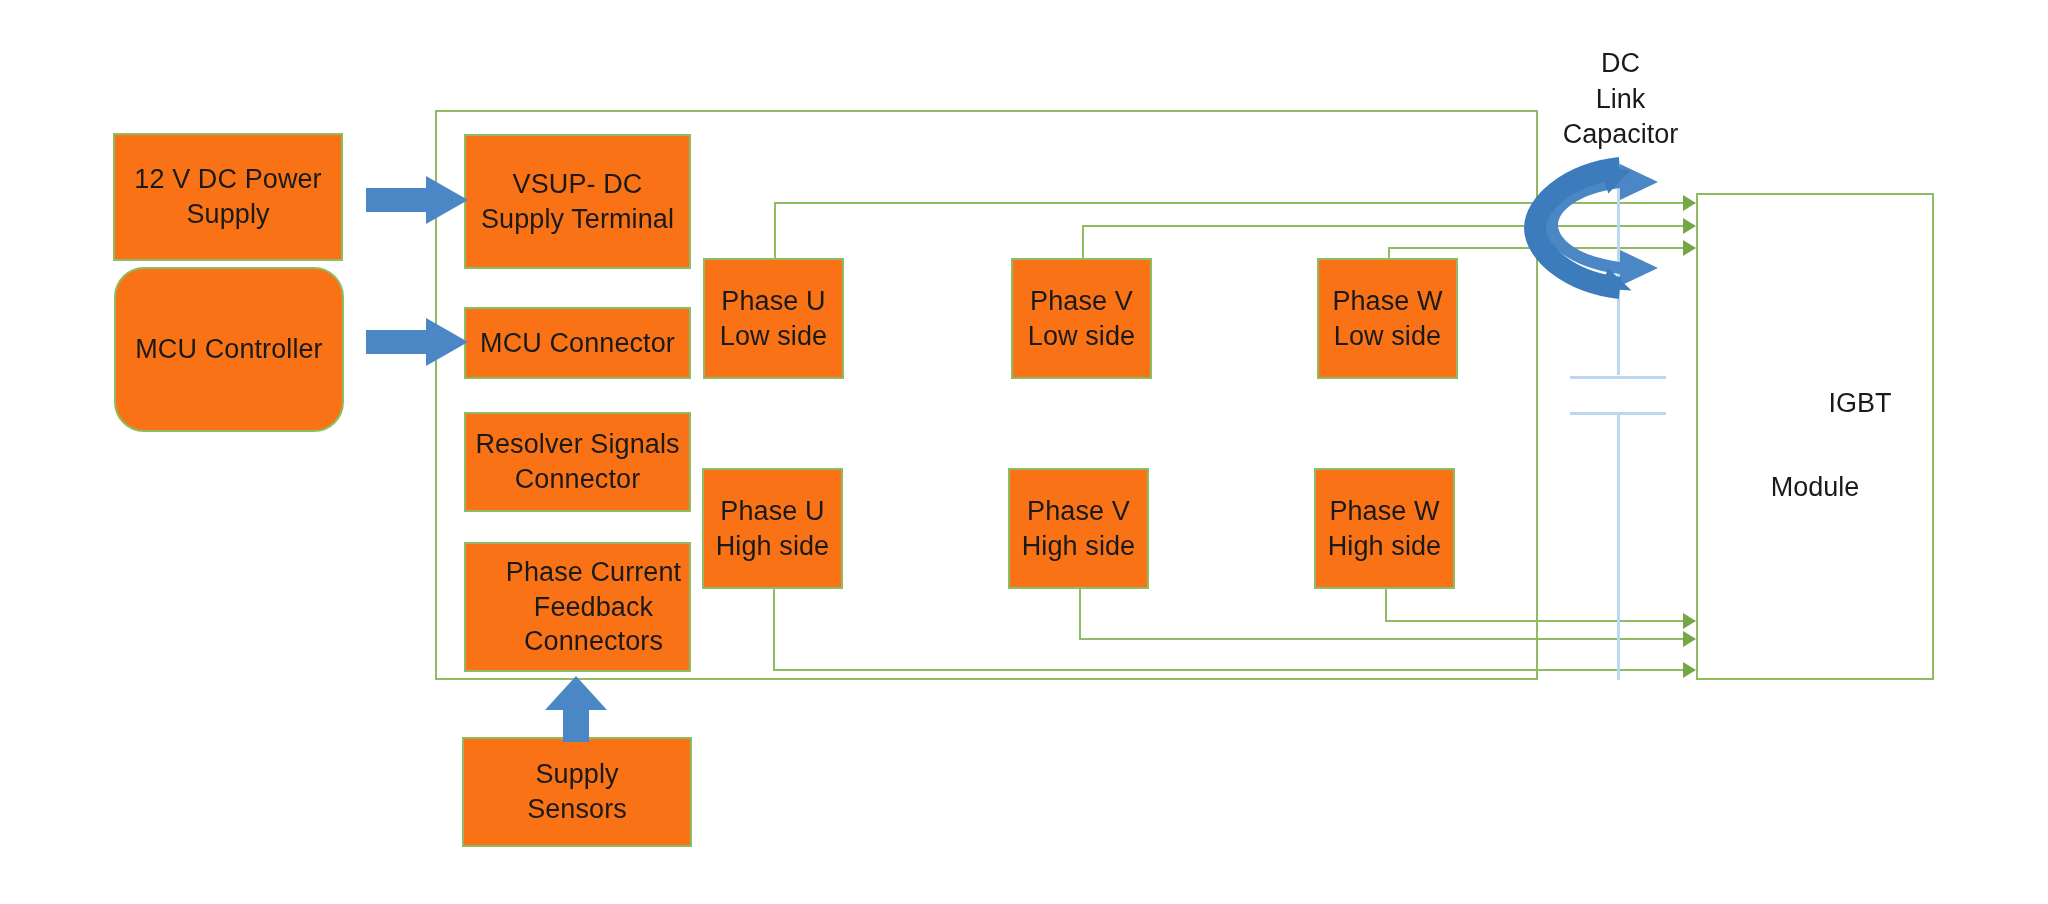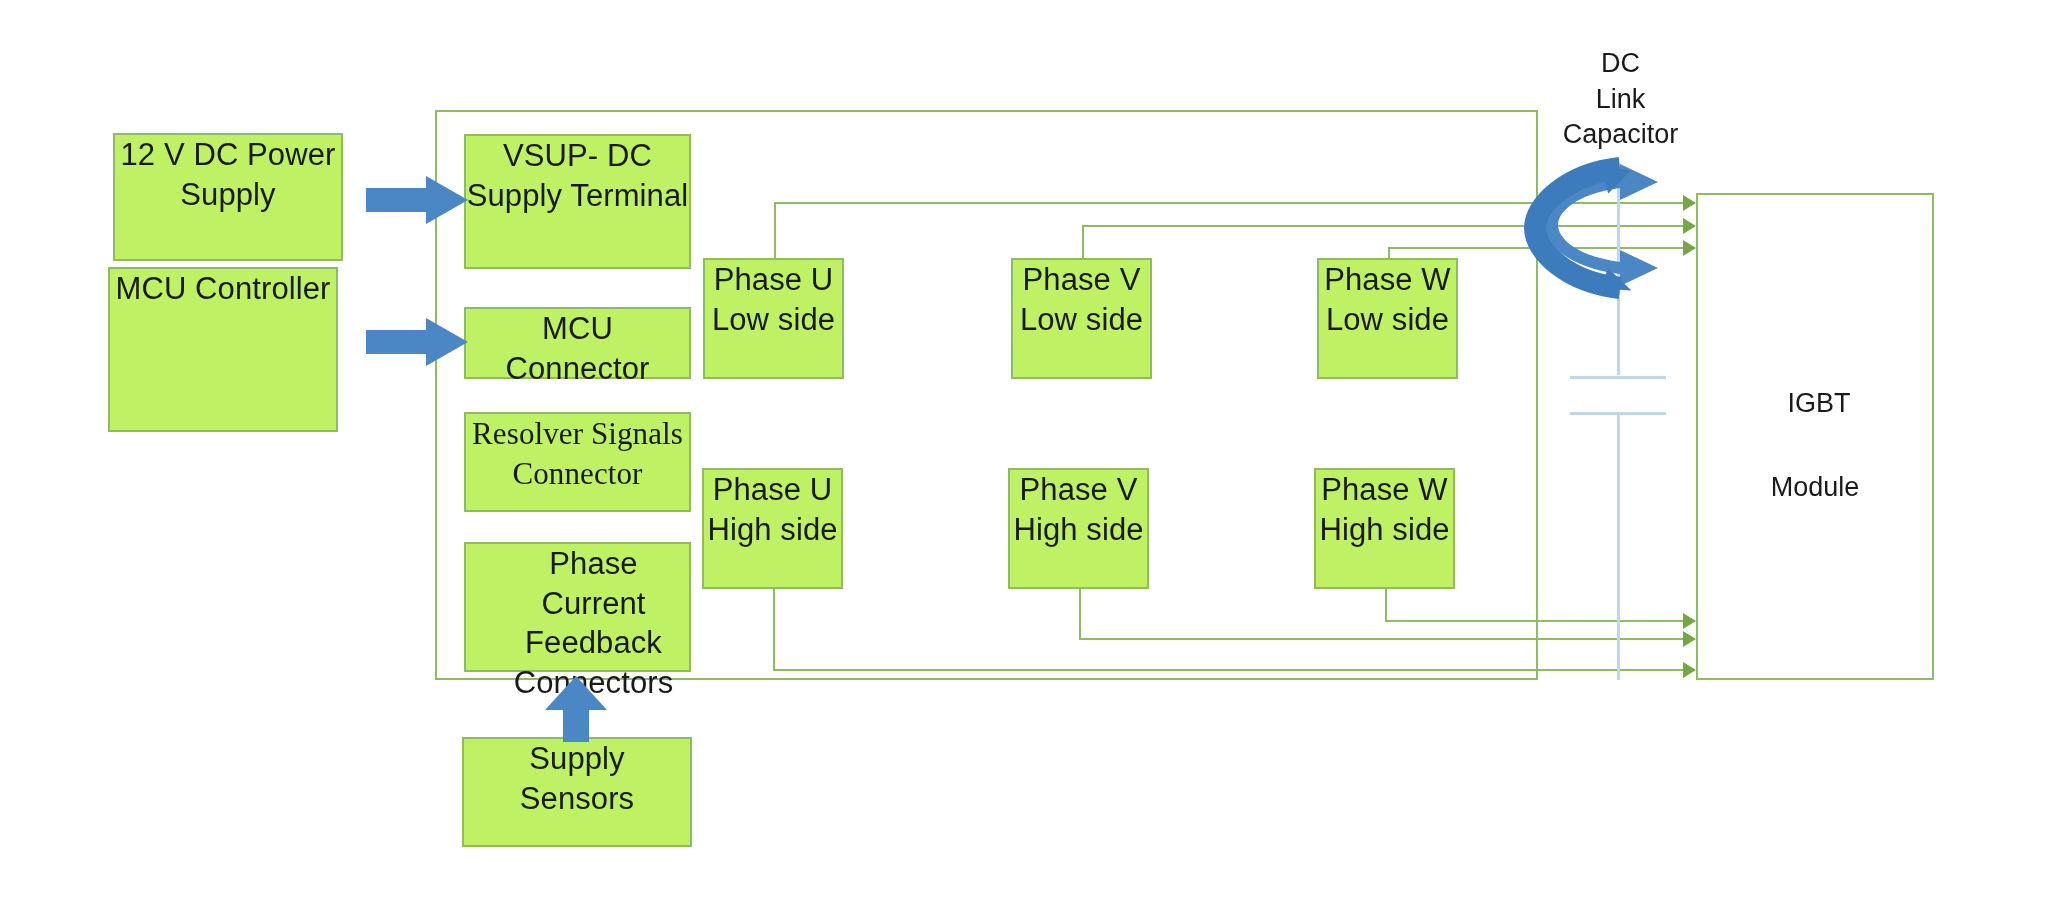--- a/index.html
+++ b/index.html
@@ -14,26 +14,27 @@
     position: relative;
     width: 2048px;
     height: 904px;
     background: #ffffff;
     overflow: hidden;
   }
   .box {
     position: absolute;
     box-sizing: border-box;
     border: 2px solid #8FBC62;
-    background: #bef264;
+    background: #f97316;
     display: flex;
+    align-items: center;
     justify-content: center;
     text-align: center;
     color: #1a1a1a;
-    font-size: 31px;
+    font-size: 27px;
     line-height: 1.28;
     font-weight: 400;
     letter-spacing: 0.1px;
     z-index: 5;
   }
   .container-box {
     position: absolute;
     box-sizing: border-box;
     border: 2px solid #8FBC62;
     background: transparent;
@@ -87,21 +88,21 @@
 
 <div id="stage">
 
   <div class="container-box" style="left:435px; top:110px; width:1103px; height:570px;"></div>
 
   <div class="box" style="left:113px; top:133px; width:230px; height:128px;">
     <span style="white-space:pre-line;">12 V DC Power
 Supply</span>
   </div>
 
-  <div class="box" style="left:108px; top:267px; width:230px; height:165px;">
+  <div class="box" style="left:114px; top:267px; width:230px; height:165px;border-radius:30px;">
     <span style="white-space:pre-line;">MCU Controller</span>
   </div>
 
   <div class="box" style="left:462px; top:737px; width:230px; height:110px;">
     <span style="white-space:pre-line;">Supply
 Sensors</span>
   </div>
 
   <div class="blue-arrow-right" style="left:366px; top:176px; width:102px; height:48px;">
     <svg width="102" height="48" viewBox="0 0 102 48">
@@ -124,21 +125,21 @@
   <div class="box" style="left:464px; top:307px; width:227px; height:72px;">
     <span style="white-space:pre-line;">MCU Connector</span>
   </div>
 
   <div class="box" style="left:464px; top:134px; width:227px; height:135px;">
     <span style="white-space:pre-line;">VSUP- DC
 Supply Terminal</span>
   </div>
 
   <div class="box" style="left:464px; top:412px; width:227px; height:100px;">
-    <span style="white-space:pre-line;font-family:Liberation Serif, serif;">Resolver Signals
+    <span style="white-space:pre-line;">Resolver Signals
 Connector</span>
   </div>
 
   <div class="box" style="left:464px; top:542px; width:227px; height:130px;">
     <span style="white-space:pre-line;margin-left:32px;">Phase Current
 Feedback
 Connectors</span>
   </div>
 
   <div class="box" style="left:703px; top:258px; width:141px; height:121px;">
@@ -225,16 +226,16 @@
 
   <div class="blue-arrow-right" style="left:1525px; top:160px; width:140px; height:135px;">
     <svg width="140" height="135" viewBox="0 0 140 135">
       <path d="M 95 8 C 42 14, 10 45, 10 68 C 10 91, 42 122, 95 128" fill="none" stroke="#3C7CBD" stroke-width="22" stroke-linecap="butt"></path>
       <polygon points="78,0 78,30 106,15" fill="#3C7CBD" transform="rotate(-18 92 15)"></polygon>
       <polygon points="78,113 78,135 108,125" fill="#3C7CBD" transform="rotate(22 93 124)"></polygon>
     </svg>
   </div>
 
   <div class="container-box" style="left:1696px; top:193px; width:238px; height:487px; background:#ffffff;"></div>
-  <div class="igbt-label" style="left:1696px; top:388px; width:246px;">IGBT</div>
+  <div class="igbt-label" style="left:1696px; top:388px; width:246px;padding-left:41px;">IGBT</div>
   <div class="igbt-label" style="left:1696px; top:460px; width:238px;margin-top:12px;">Module</div>
 
 </div>
 
 </body></html>

